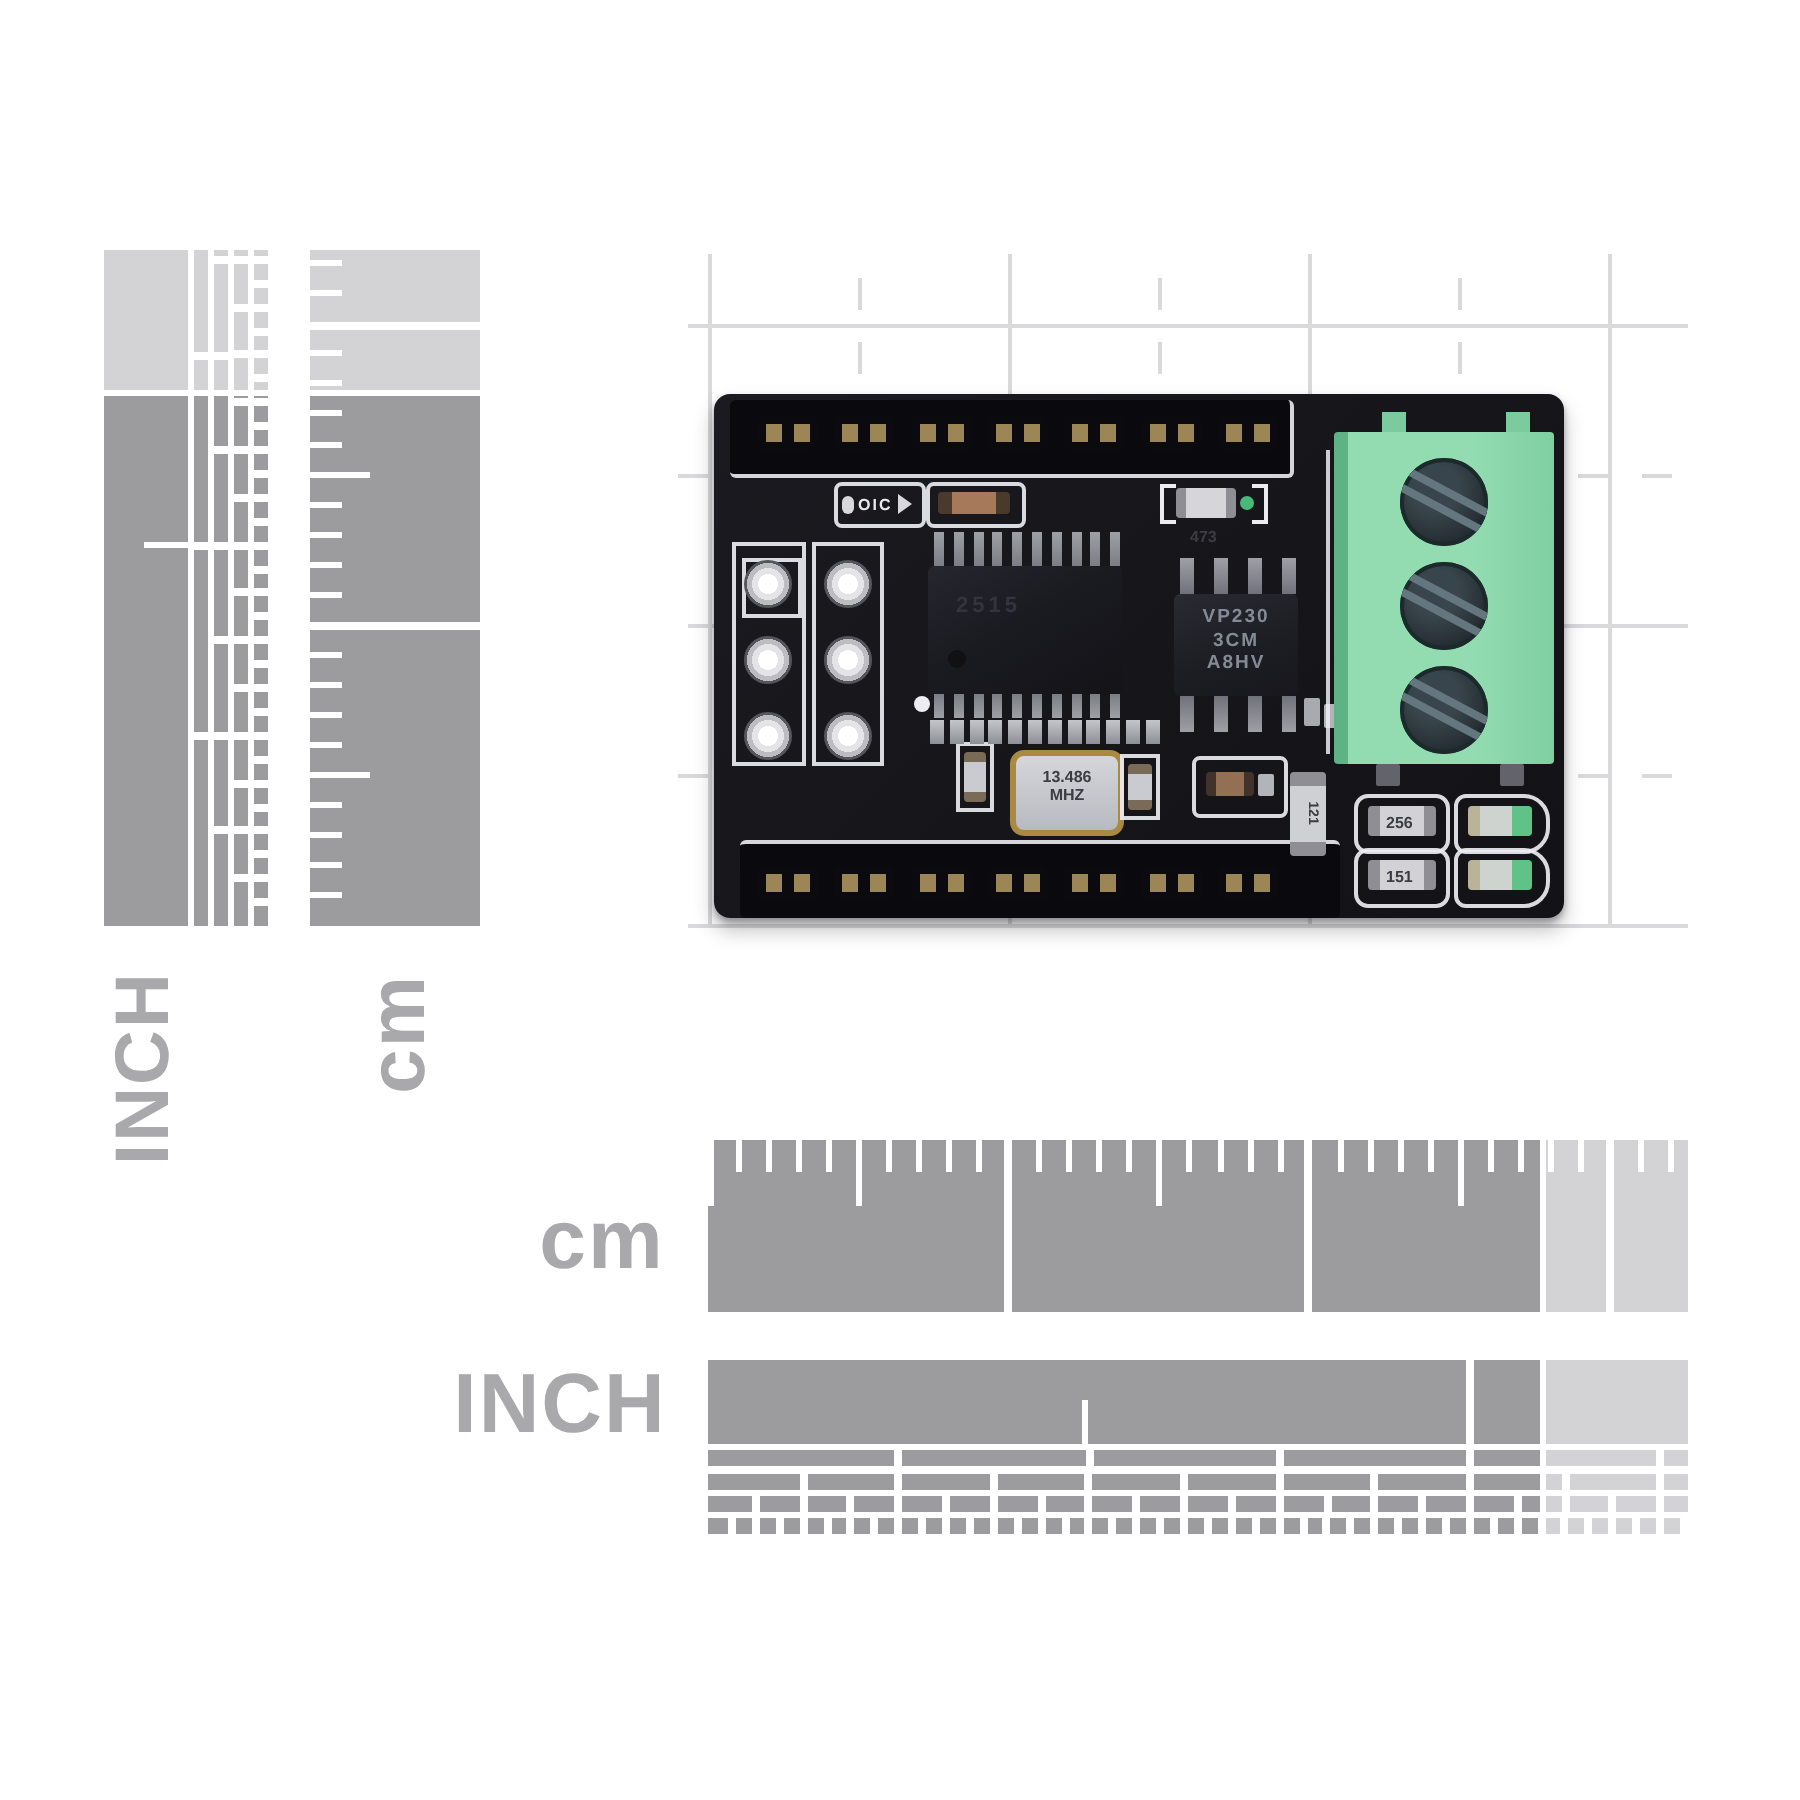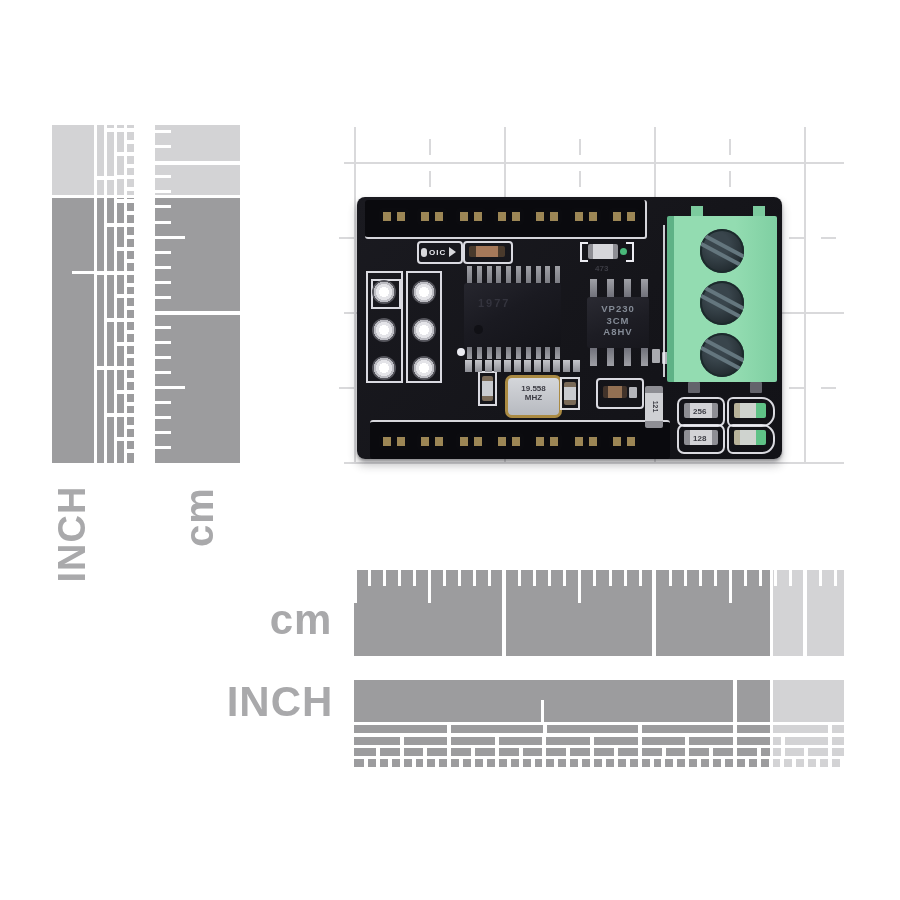--- a/index.html
+++ b/index.html
@@ -332,40 +332,40 @@
         <span class="ctext" style="left:7px;top:4px;font-size:8px;margin-top:16px;">473</span>
       </div>
       <div class="abs" style="left:40px;top:6px;width:7px;height:7px;border-radius:50%;background:#49b97a;"></div>
       <div class="abs" style="left:46px;top:0;width:6px;height:16px;border-right:2px solid #ececf2;
                   border-top:2px solid #ececf2;border-bottom:2px solid #ececf2;"></div>
     </div>
 
     <div class="abs" style="left:107px;top:86px;width:97px;height:64px;border-radius:3px;
                 background:linear-gradient(150deg,#26262e 0%,#1a1a21 45%,#131318 100%);">
       <span style="position:absolute;left:14px;top:14px;font-size:11px;letter-spacing:2px;
-                   color:#34343e;font-weight:bold;">1977</span>
+                   color:#34343e;font-weight:bold;">2515</span>
       <div class="abs" style="left:10px;top:42px;width:9px;height:9px;border-radius:50%;background:#101015;"></div>
     </div>
     <div class="abs" style="left:100px;top:151px;width:8px;height:8px;border-radius:50%;background:#ececf2;"></div>
 
     <div class="abs" style="left:230px;top:100px;width:62px;height:51px;border-radius:3px;
                 background:linear-gradient(160deg,#2a2a32 0%,#1d1d24 55%,#17171d 100%);">
       <div class="vp-line" style="margin-top:6px;">VP230</div>
       <div class="vp-line">3CM</div>
       <div class="vp-line">A8HV</div>
     </div>
 
     <div class="abs silk" style="left:121px;top:174px;width:15px;height:31px;">
       <div class="abs" style="left:2px;top:3px;width:11px;height:25px;border-radius:2px;
                   background:linear-gradient(#7a6a58 0 5px,#c9cbd0 5px 20px,#7a6a58 20px);"></div>
     </div>
     <div class="abs" style="left:148px;top:178px;width:51px;height:37px;border-radius:7px;
                 border:3px solid #aa8a42;background:linear-gradient(#d4d6da,#b7bac0);
                 text-align:center;">
-      <div class="ctext" style="position:static;font-size:8px;margin-top:6px;">19.558</div>
+      <div class="ctext" style="position:static;font-size:8px;margin-top:6px;">13.486</div>
       <div class="ctext" style="position:static;font-size:8px;">MHZ</div>
     </div>
     <div class="abs silk" style="left:203px;top:180px;width:16px;height:29px;">
       <div class="abs" style="left:2px;top:3px;width:12px;height:23px;border-radius:2px;
                   background:linear-gradient(#7a6a58 0 5px,#c9cbd0 5px 18px,#7a6a58 18px);"></div>
     </div>
 
     <div class="sbox" style="left:239px;top:181px;width:44px;height:27px;">
       <div class="abs" style="left:5px;top:6px;width:24px;height:12px;border-radius:2px;
                   background:linear-gradient(90deg,#42332a 0 5px,#937053 5px 19px,#42332a 19px);"></div>
@@ -383,21 +383,21 @@
         <span class="ctext" style="left:9px;top:4px;font-size:8px;">256</span>
       </div>
     </div>
     <div class="sbox" style="left:370px;top:200px;width:44px;height:26px;border-radius:6px 13px 13px 6px;">
       <div class="abs" style="left:5px;top:4px;width:32px;height:15px;border-radius:2px;
                   background:linear-gradient(90deg,#b9b39a 0 6px,#cfd3cf 6px 22px,#5fc287 22px);"></div>
     </div>
     <div class="sbox" style="left:320px;top:227px;width:44px;height:26px;border-radius:7px;">
       <div class="abs" style="left:5px;top:4px;width:34px;height:15px;border-radius:2px;
                   background:linear-gradient(90deg,#8e8e94 0 6px,#d2d2d6 6px 28px,#8e8e94 28px);">
-        <span class="ctext" style="left:9px;top:4px;font-size:8px;">128</span>
+        <span class="ctext" style="left:9px;top:4px;font-size:8px;">151</span>
       </div>
     </div>
     <div class="sbox" style="left:370px;top:227px;width:44px;height:26px;border-radius:6px 13px 13px 6px;">
       <div class="abs" style="left:5px;top:4px;width:32px;height:15px;border-radius:2px;
                   background:linear-gradient(90deg,#b9b39a 0 6px,#cfd3cf 6px 22px,#5fc287 22px);"></div>
     </div>
 
     <div class="abs" style="left:295px;top:152px;width:8px;height:14px;background:#a9aaaf;border-radius:1px;"></div>
     <div class="abs" style="left:305px;top:155px;width:8px;height:12px;background:#b3b4ba;border-radius:1px;"></div>
 

